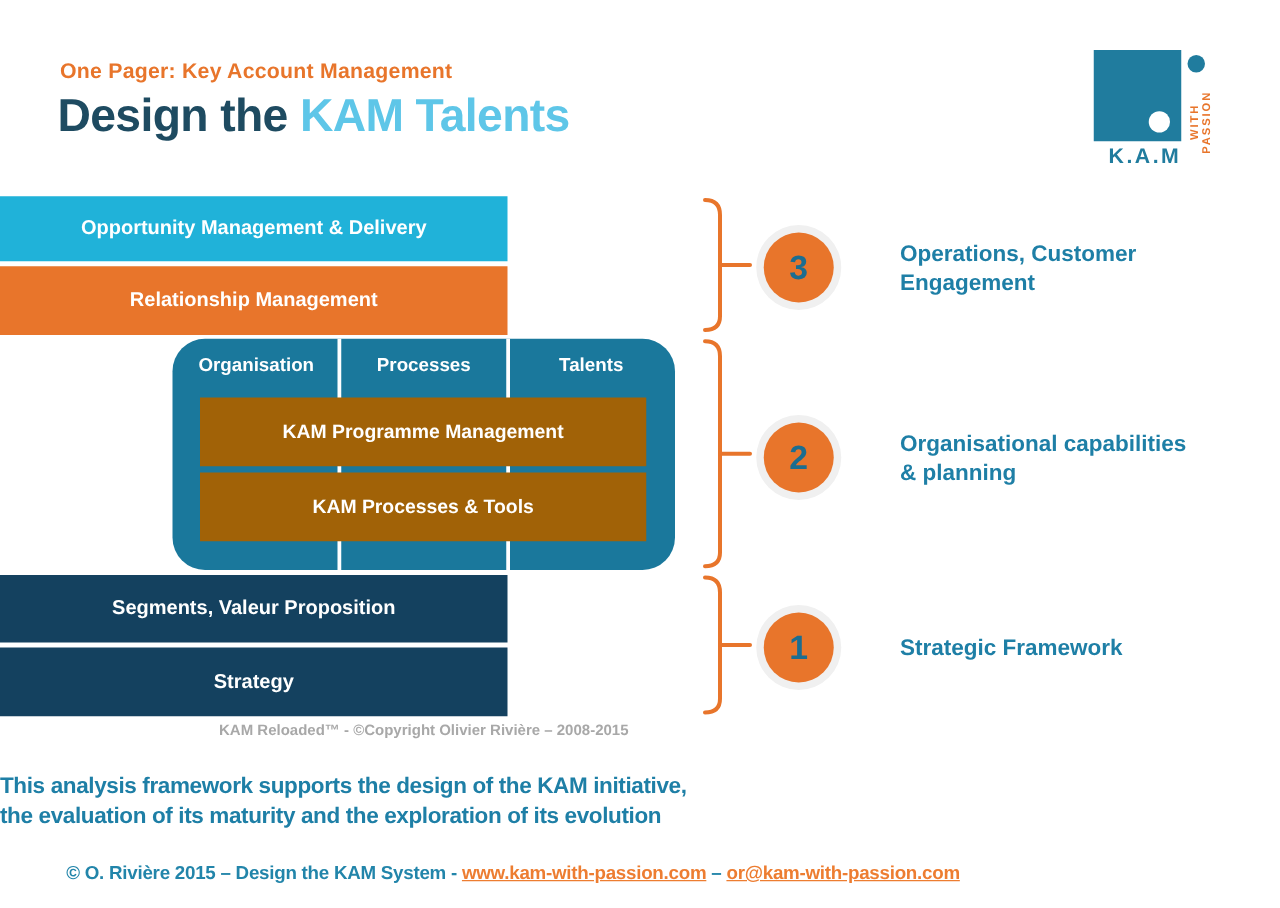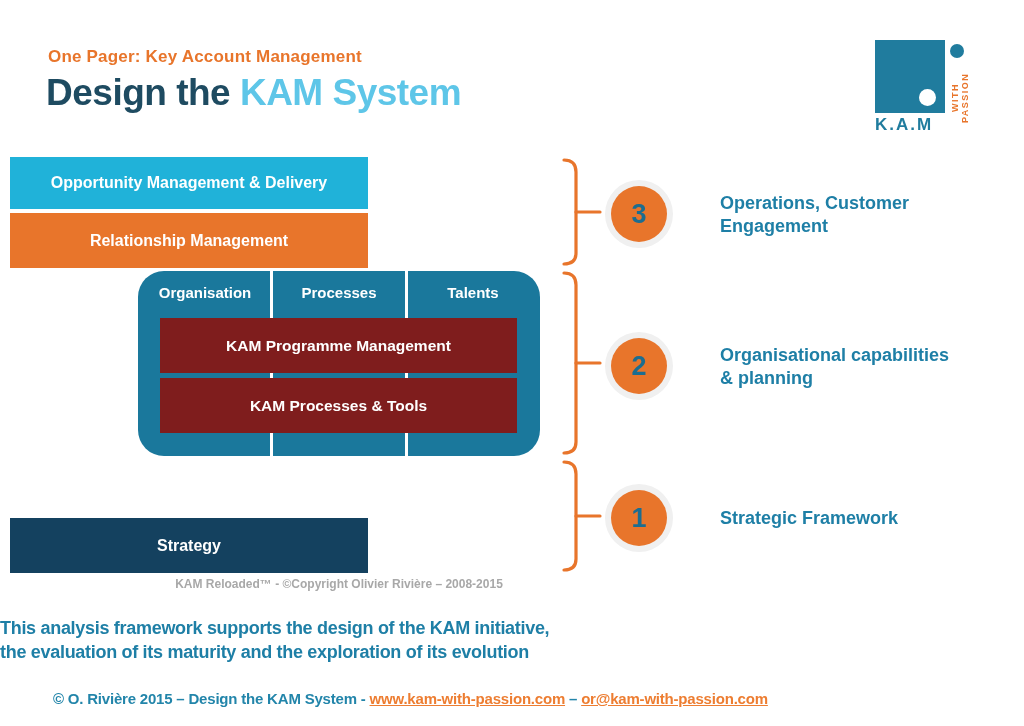--- a/index.html
+++ b/index.html
@@ -34,34 +34,34 @@
   .logo-square-circle {
     position: absolute; left: 44px; top: 49px; width: 17px; height: 17px;
     background: #fff; border-radius: 50%;
   }
   .logo-dot {
     position: absolute; left: 75px; top: 4px; width: 14px; height: 14px;
     background: #207C9E; border-radius: 50%;
   }
   .logo-name {
     position: absolute; left: 0; top: 75px; width: 70px;
-    text-align: left; font-size: 17px; font-weight: bold;
+    text-align: right; font-size: 17px; font-weight: bold;
     color: #207C9E; letter-spacing: 2px;
   }
   .logo-tagline {
     position: absolute; left: 75px; top: 22px; height: 72px;
     writing-mode: vertical-rl; transform: rotate(180deg);
     font-size: 9px; font-weight: bold; color: #E8752B;
     letter-spacing: 1.5px; text-align: center;
   }
 
   
   .stack { position: absolute; left: 138px; top: 0; width: 402px; }
   .layer {
-    position: absolute; left: 10px; width: 358px;
+    position: absolute; left: 0; width: 406px;
     display: flex; align-items: center; justify-content: center;
     color: #fff; font-weight: bold; font-size: 16px;
   }
   .layer-opportunity   { top: 157px; height: 52px; background: #20B2D9; }
   .layer-relationship  { top: 213px; height: 55px; background: #E8752B; }
 
   .capabilities {
     position: absolute; left: 0; top: 271px; width: 402px; height: 185px;
     background: #1A789C;
     border-radius: 26px;
@@ -71,21 +71,21 @@
   }
   .col-divider.d1 { left: 132px; }
   .col-divider.d2 { left: 267px; }
   .col-headers { position: absolute; left: 0; top: 0; width: 100%; height: 42px; display: flex; }
   .col-header {
     flex: 1; display: flex; align-items: center; justify-content: center;
     color: #fff; font-weight: bold; font-size: 15px;
   }
   .inner-box {
     position: absolute; left: 22px; width: 357px; height: 55px;
-    background: #7f1d1d;
+    background: #a16207;
     display: flex; align-items: center; justify-content: center;
     color: #fff; font-weight: bold; font-size: 15.5px;
   }
   .inner-box.b1 { top: 47px; }
   .inner-box.b2 { top: 107px; }
 
   .layer-segments { top: 460px; height: 54px; background: #14415F; }
   .layer-strategy { top: 518px; height: 55px; background: #14415F; }
 
   .caption {
@@ -131,21 +131,21 @@
   }
   .footer .sep { color: #2285AA; }
 </style>
 </head>
 <body>
 
 <div class="page">
 
   <div class="kicker">One Pager: Key Account Management</div>
   <div class="title">
-    <span class="dark">Design the </span><span class="accent">KAM System</span>
+    <span class="dark">Design the </span><span class="accent">KAM Talents</span>
   </div>
 
   <div class="logo">
     <div class="logo-square">
       <div class="logo-square-circle"></div>
     </div>
     <div class="logo-dot"></div>
     <div class="logo-name">K.A.M</div>
     <div class="logo-tagline">WITH PASSION</div>
   </div>
@@ -165,20 +165,23 @@
         <div class="col-header">Organisation</div>
         <div class="col-header">Processes</div>
         <div class="col-header">Talents</div>
       </div>
       <div class="inner-box b1">KAM Programme Management</div>
       <div class="inner-box b2">KAM Processes &amp; Tools</div>
     </div>
     <div class="caption">KAM Reloaded™ - ©Copyright Olivier Rivière – 2008-2015</div>
   </div>
 
+  <div class="layer layer-segments">
+    <span>Segments, Valeur Proposition</span>
+  </div>
   <div class="layer layer-strategy">
     <span>Strategy</span>
   </div>
 
   <div class="brace" style="top:157px">
     <svg width="40" height="110" viewBox="0 0 40 110" fill="none" xmlns="http://www.w3.org/2000/svg">
       <path d="M 2 3 Q 14 3 14 15 L 14 96 Q 14 107 2 107" stroke="#E8752B" stroke-width="3.2" stroke-linecap="round" fill="none"></path>
       <path d="M 14 55 L 38 55" stroke="#E8752B" stroke-width="3.2" stroke-linecap="round"></path>
     </svg>
   </div>

